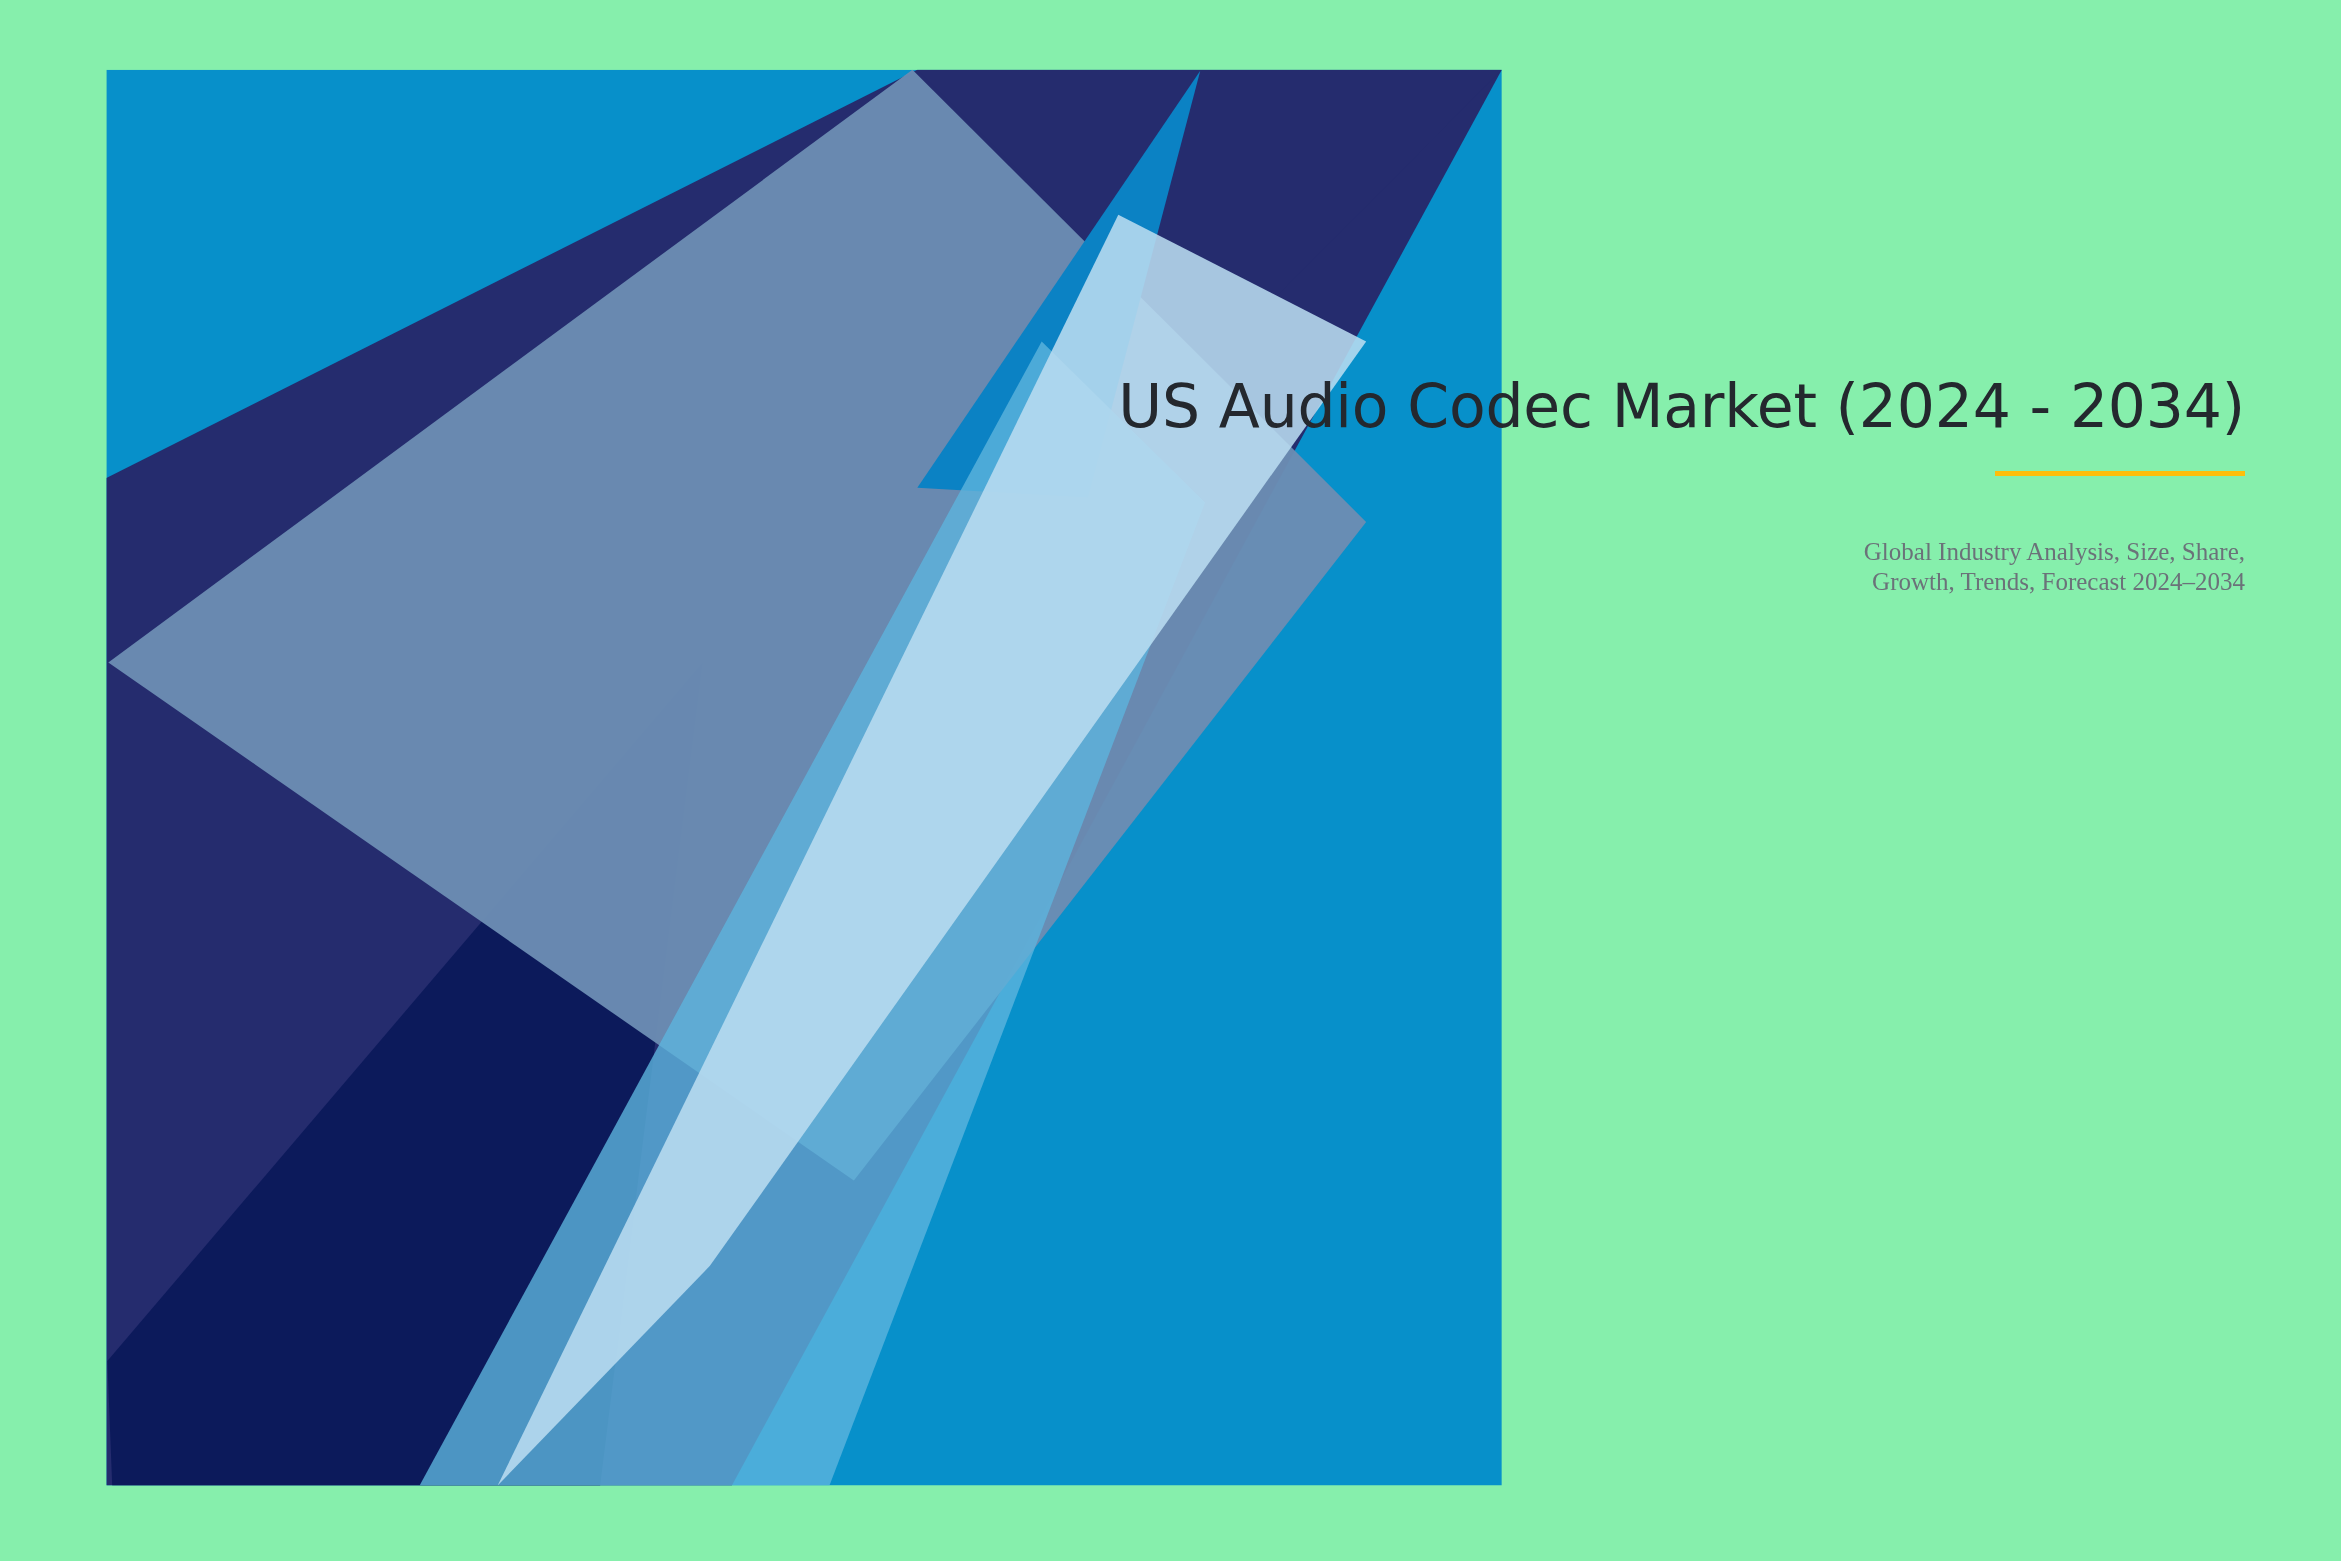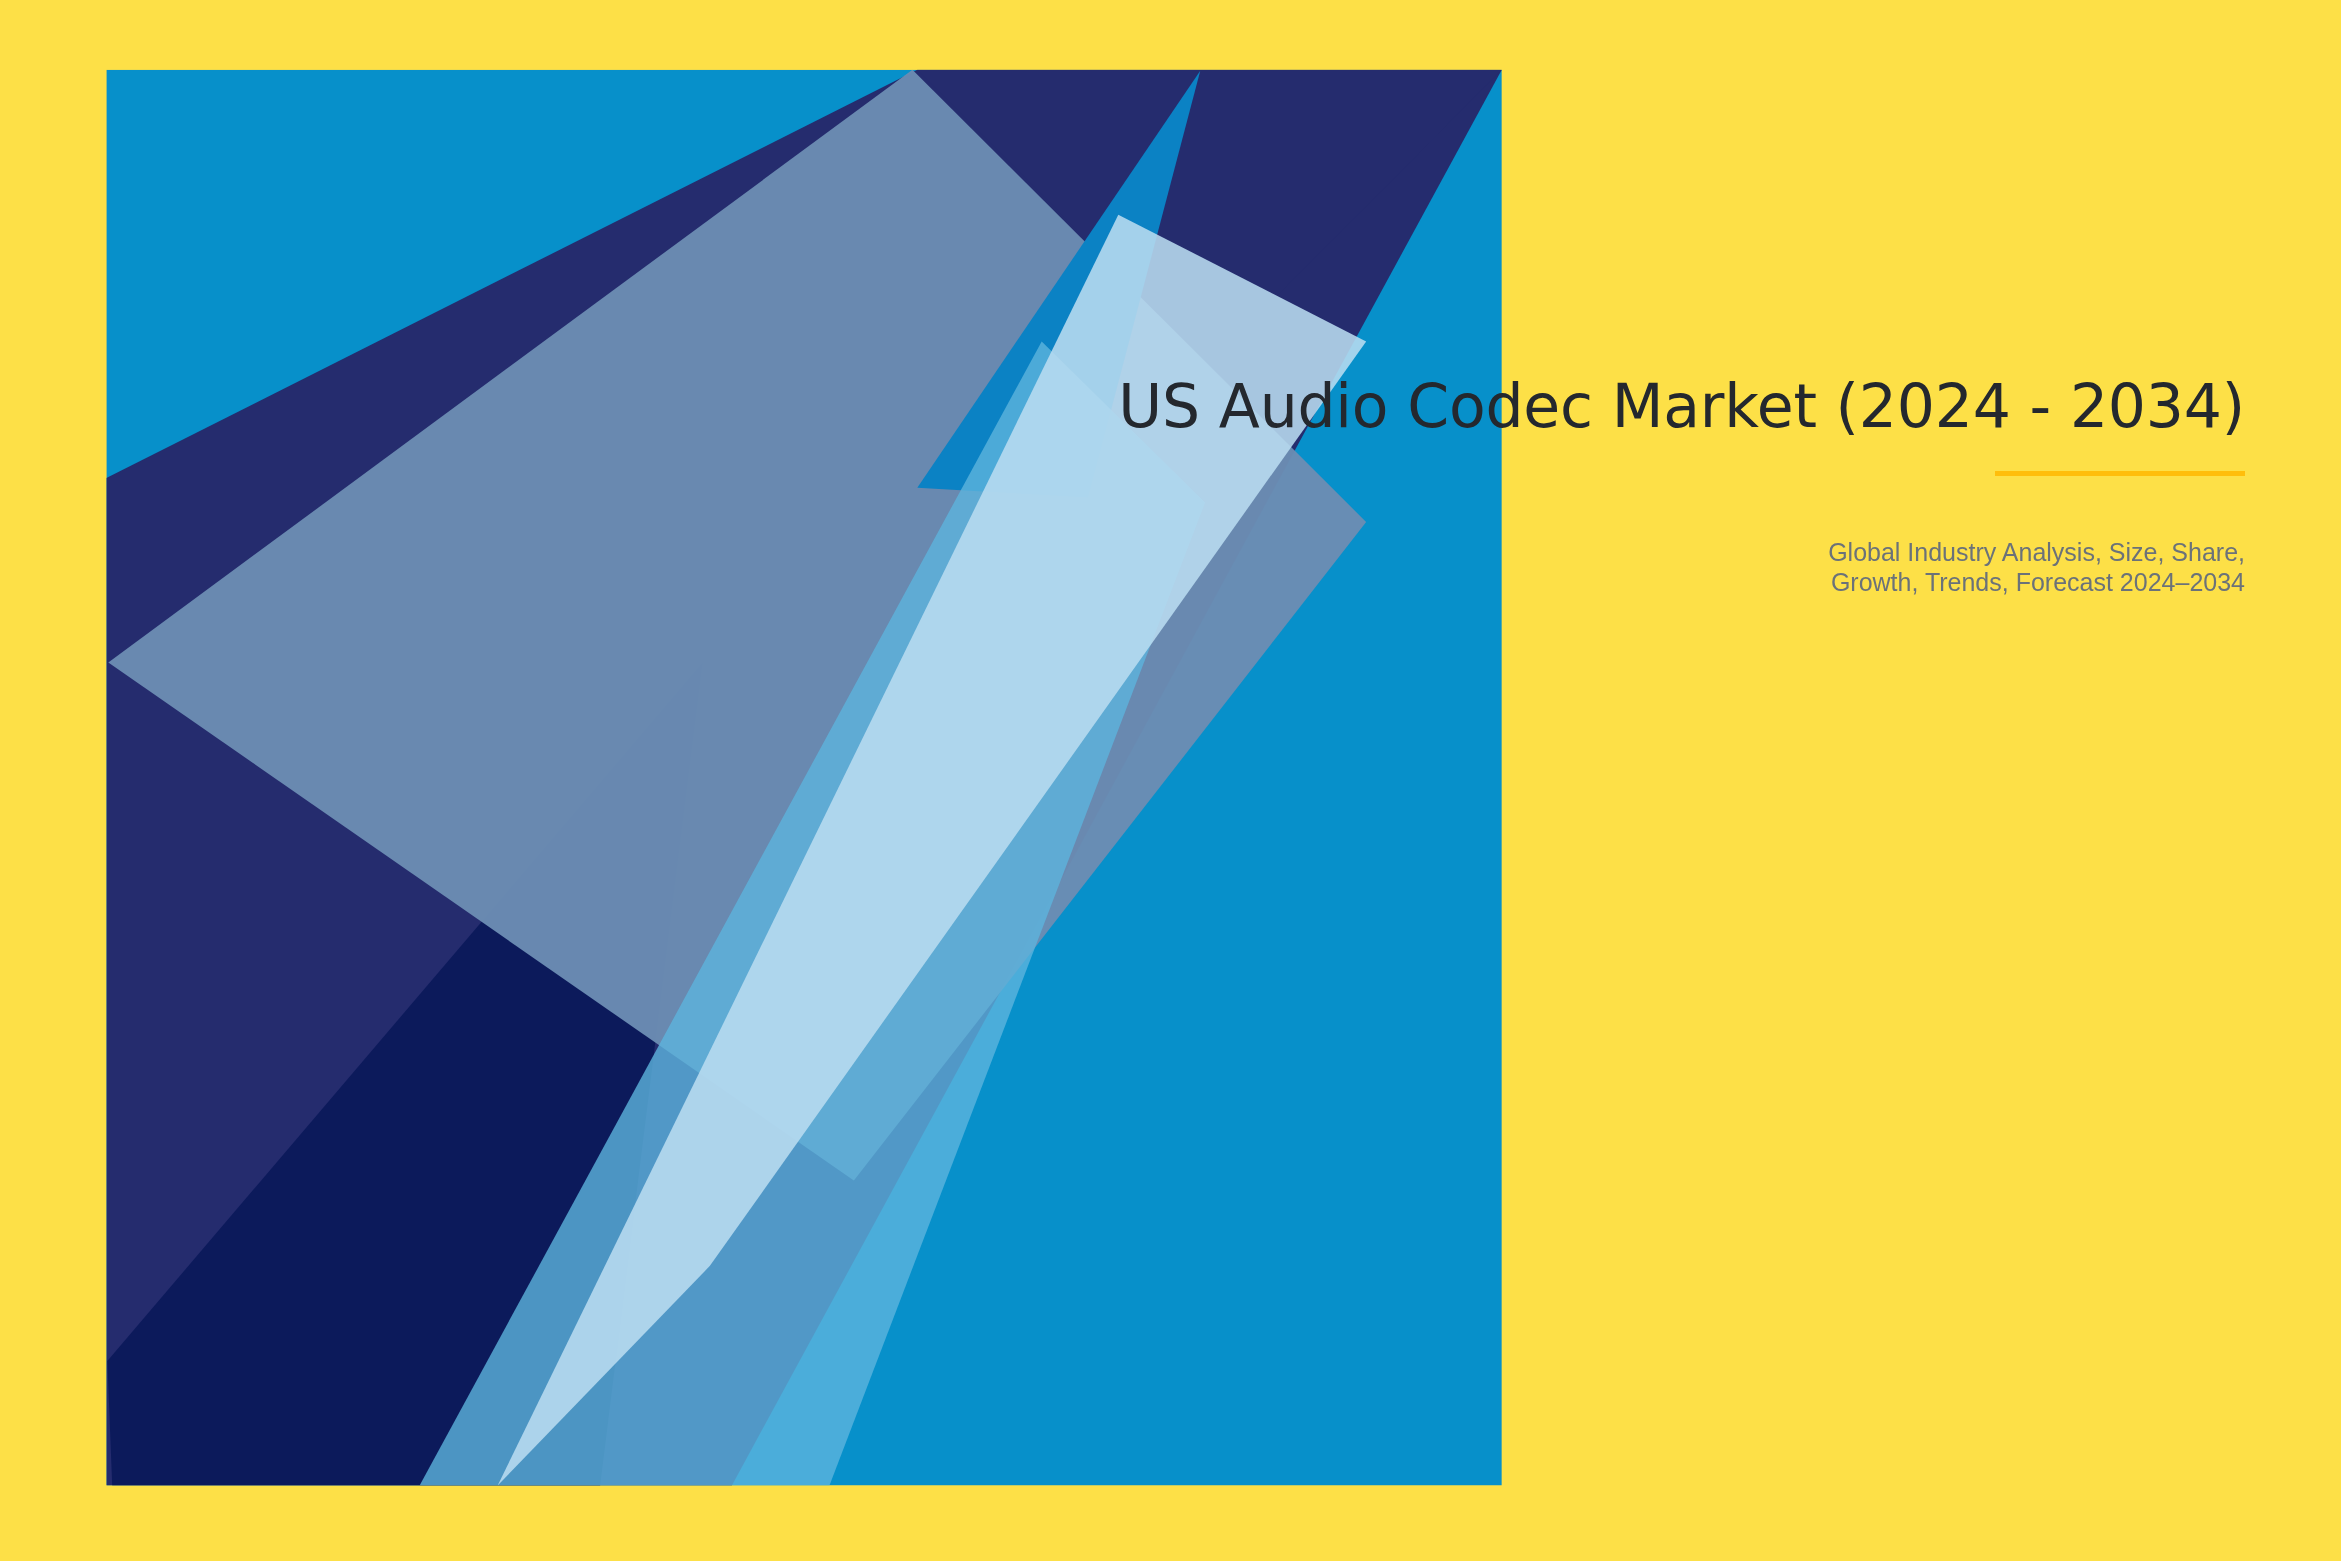--- a/index.html
+++ b/index.html
@@ -11,21 +11,21 @@
     height: 1561px;
     background: #f7f9fb;
     font-family: "DejaVu Sans", sans-serif;
     overflow: hidden;
   }
 
   #cover {
     position: relative;
     width: 2342px;
     height: 1561px;
-    background: #fde047;
+    background: #86efac;
   }
 
   #artwork {
     position: absolute;
     left: 0;
     top: 0;
     width: 2342px;
     height: 1561px;
   }
 
@@ -55,21 +55,21 @@
   }
 
   #accent-rule {
     width: 250px;
     height: 5.4px;
     background: #ffbe0b;
   }
 
   #page-subtitle {
     margin-top: 61px;
-    font-family: Liberation Sans, sans-serif;
+    font-family: Liberation Serif, serif;
     font-size: 25px;
     font-weight: 400;
     color: #6b7279;
     line-height: 1.21;
     white-space: pre-line;
   }
 </style>
 </head>
 <body>
 

